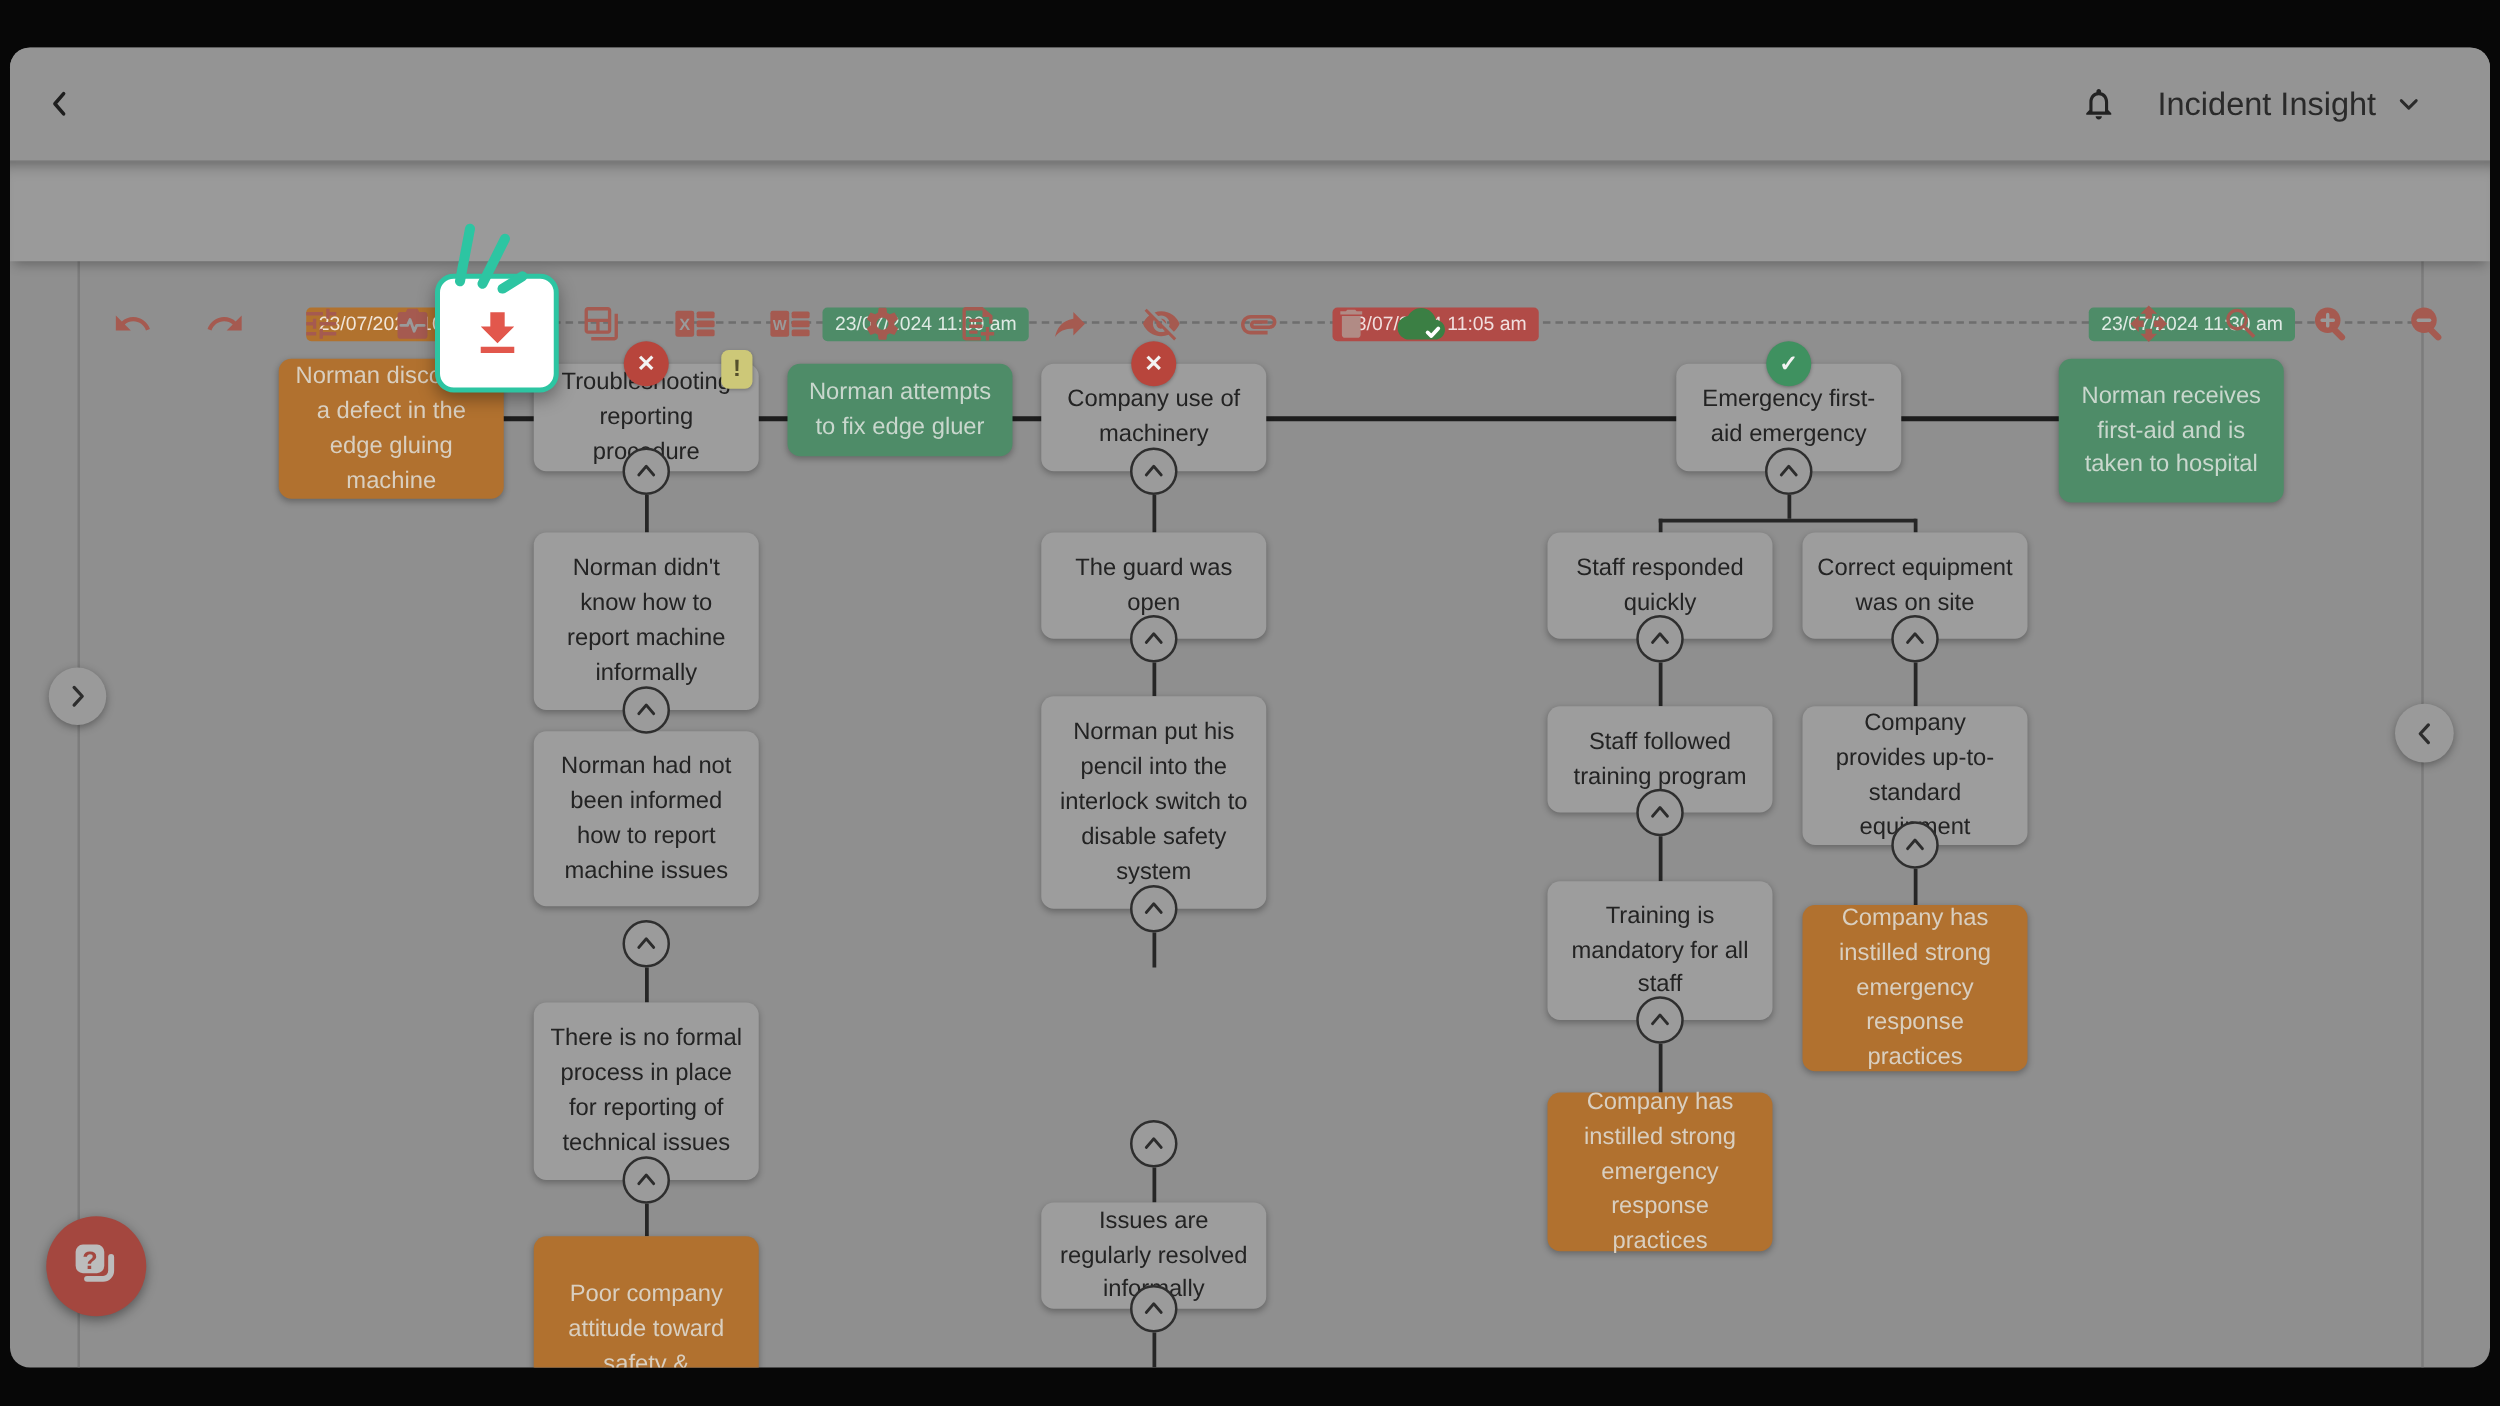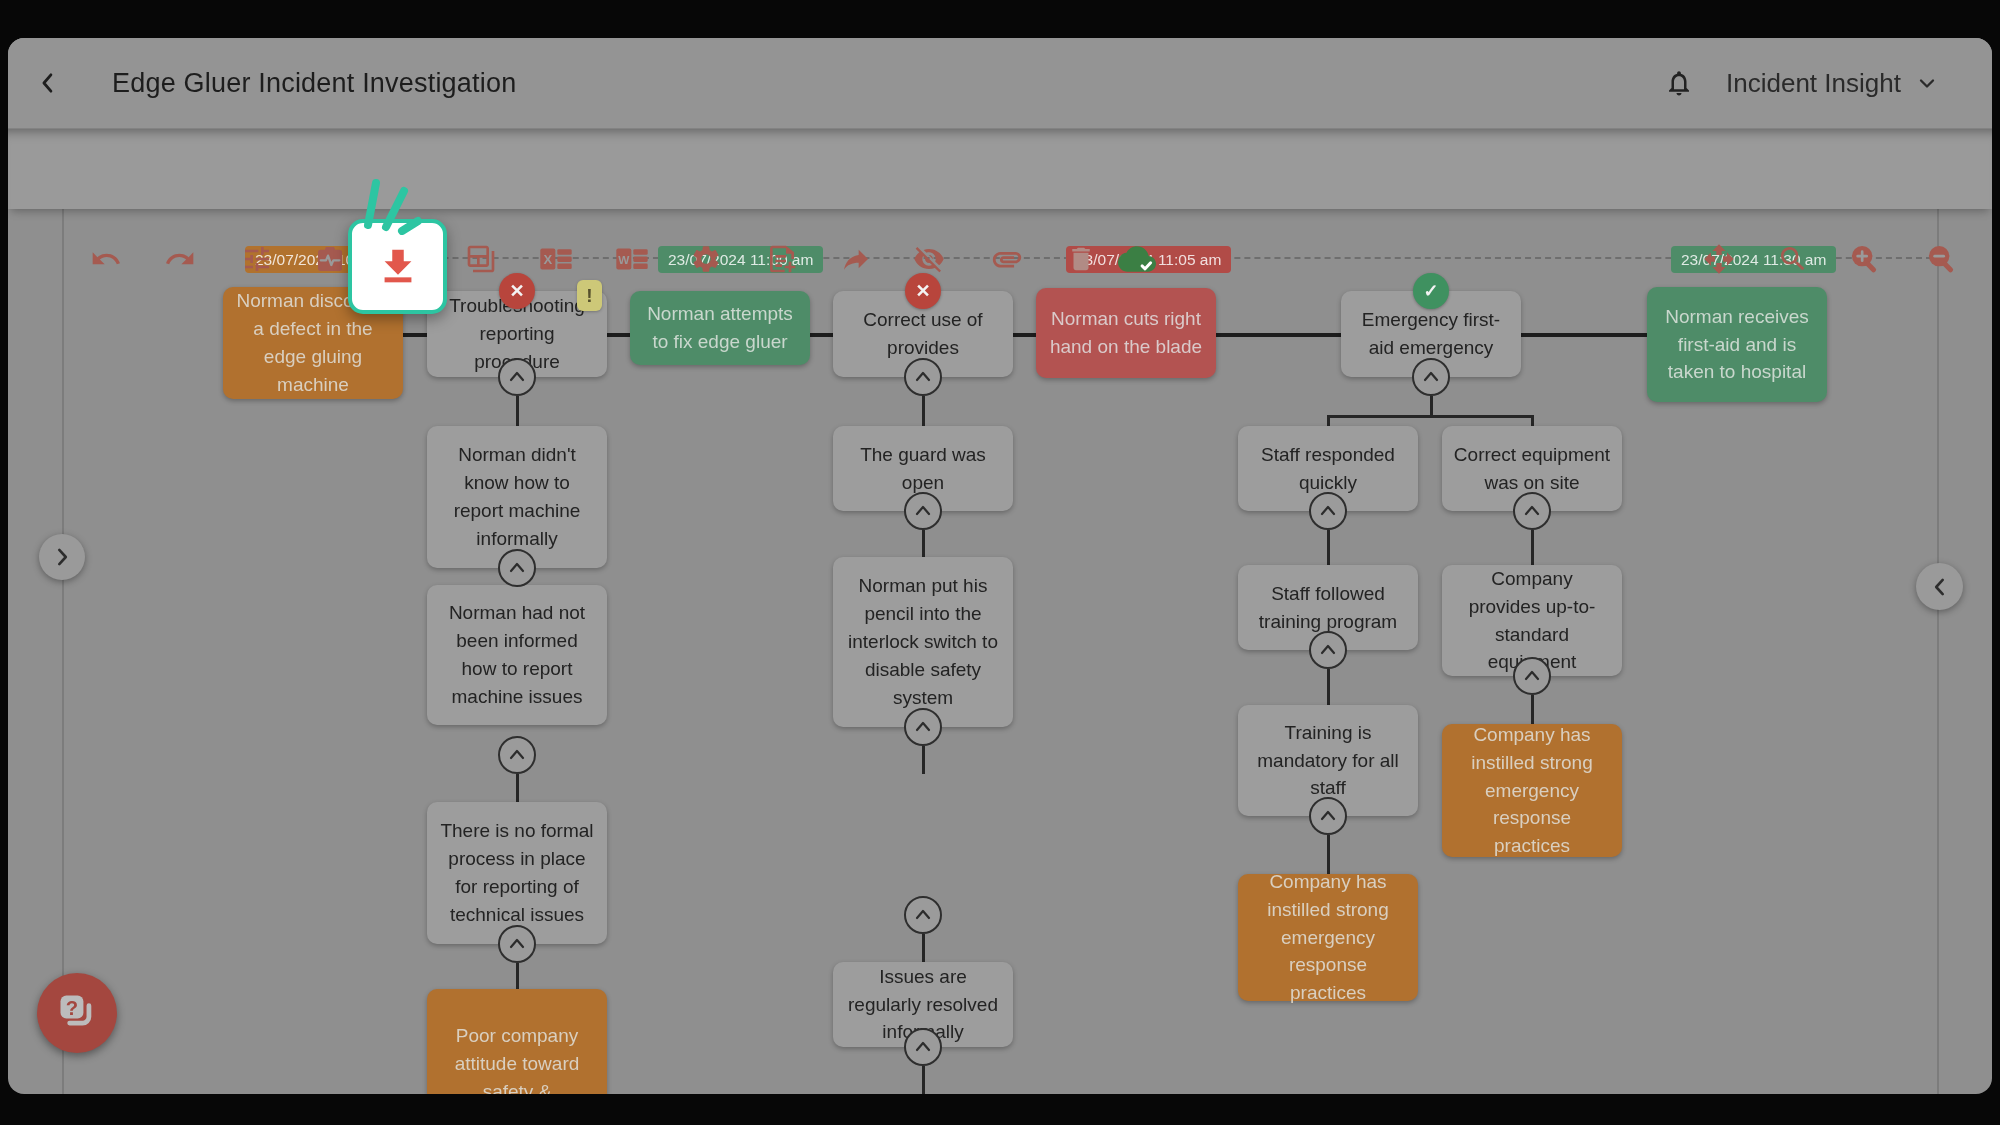--- a/index.html
+++ b/index.html
@@ -109,27 +109,24 @@
           <span>✕</span>
         </span>
       <span class="warn">
           <span>!</span>
         </span>
     </div>
     <div class="node n-green" style="left:622px;top:253px;height:74px">
       <span>Norman attempts to fix edge gluer</span>
     </div>
     <div class="node n-gray" style="left:825px;top:253px;height:86px">
-      <span>Correct use of provides</span>
+      <span>Company use of machinery</span>
       <span class="status st-fail">
           <span>✕</span>
         </span>
-    </div>
-    <div class="node n-red" style="left:1028px;top:250px;height:90px">
-      <span>Norman cuts right hand on the blade</span>
     </div>
     <div class="node n-gray" style="left:1333px;top:253px;height:86px">
       <span>Emergency first-aid emergency</span>
       <span class="status st-pass">
           <span>✓</span>
         </span>
     </div>
     <div class="node n-green" style="left:1639px;top:249px;height:115px">
       <span>Norman receives first-aid and is taken to hospital</span>
     </div>
@@ -259,21 +256,20 @@
     <div class="divider" style="left:54px"></div>
     <div class="divider" style="left:1929px"></div>
   </div>
 
   <header class="hdr">
     <button class="backbtn">
       <svg width="28" height="28" viewBox="0 0 24 24">
           <polyline points="14.5,5 8.5,12 14.5,19" fill="none" stroke="currentColor" stroke-width="2.4" stroke-linecap="round" stroke-linejoin="round"></polyline>
         </svg>
     </button>
-    <h1 class="ptitle">Edge Gluer Incident Investigation</h1>
     <button class="bellbtn">
       <svg width="30" height="30" viewBox="0 0 24 24" fill="currentColor">
           <path d="M12 22c1.1 0 2-.9 2-2h-4c0 1.1.89 2 2 2zm6-6v-5c0-3.07-1.64-5.64-4.5-6.32V4c0-.83-.67-1.5-1.5-1.5s-1.5.67-1.5 1.5v.68C7.63 5.36 6 7.92 6 11v5l-2 2v1h16v-1l-2-2zm-2 1H8v-6c0-2.48 1.51-4.5 4-4.5s4 2.02 4 4.5v6z"></path>
         </svg>
     </button>
     <div class="org">
       <span>Incident Insight</span>
       <svg width="24" height="24" viewBox="0 0 24 24">
           <polyline points="6,9.5 12,15.5 18,9.5" fill="none" stroke="#2a2a2a" stroke-width="2.3" stroke-linecap="round" stroke-linejoin="round"></polyline>
         </svg>

